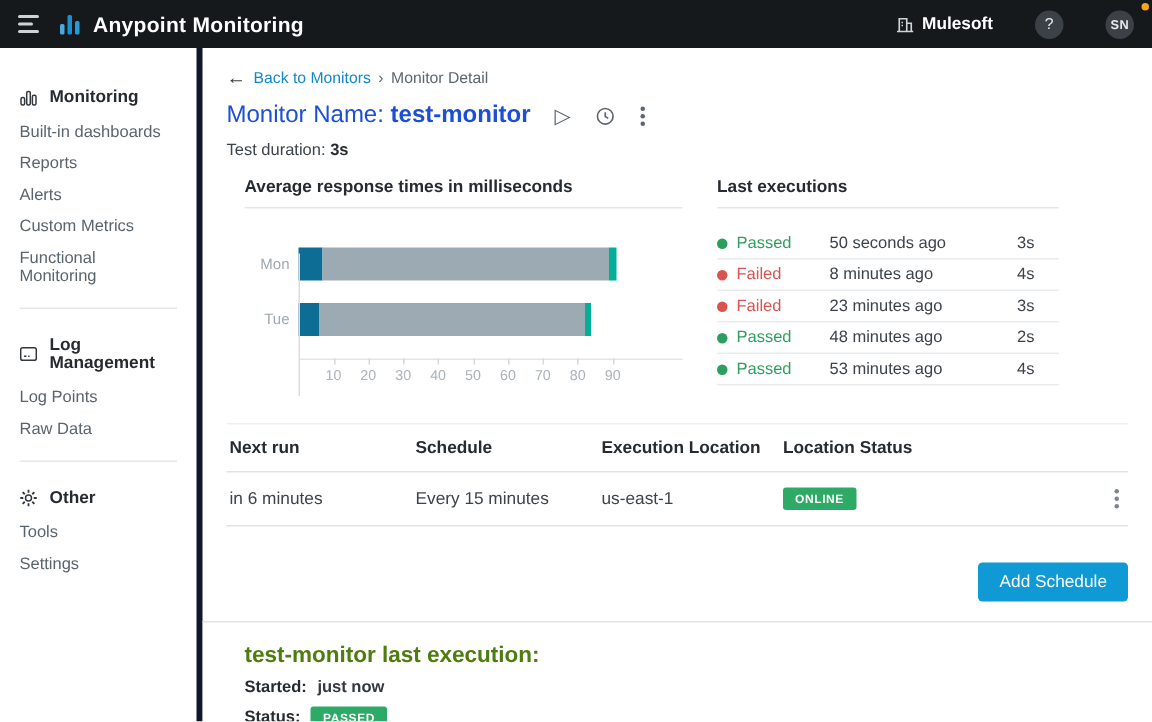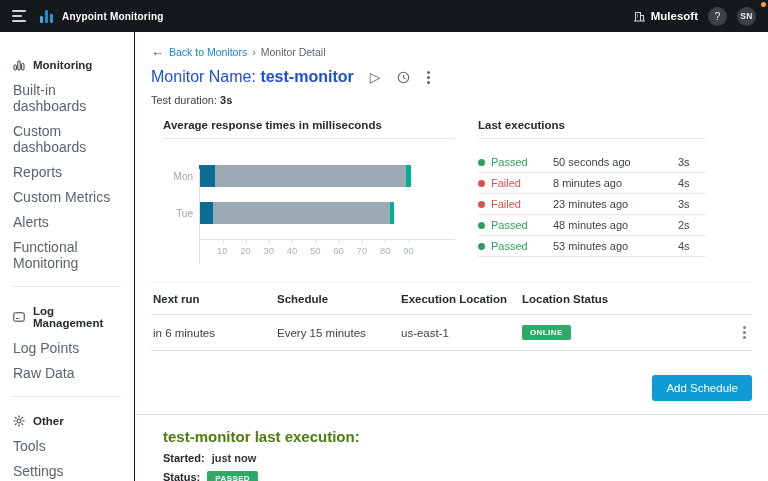--- a/index.html
+++ b/index.html
@@ -10,38 +10,38 @@
   .topbar { position:relative; height:32px; background:#16191c; color:#fff;
     display:flex; align-items:center; padding:0 12px; }
   .hamburger { display:flex; flex-direction:column; gap:3px; width:14px; cursor:pointer; margin-right:14px; }
   .hamburger i { display:block; height:2px; background:#cfd3d7; border-radius:1px; }
   .hamburger i:nth-child(2){ width:10px; }
   .logo { display:flex; align-items:flex-end; gap:2px; height:13px; margin-right:9px; }
   .logo i { display:block; width:3px; border-radius:1px; }
   .logo i:nth-child(1){ height:7px; background:#4aa9dd; }
   .logo i:nth-child(2){ height:13px; background:#1d8fd1; }
   .logo i:nth-child(3){ height:9px; background:#2a9ad6; }
-  .topbar-title { font-size:10px; font-weight:bold; letter-spacing:.2px; }
-  .topbar-right { margin-left:auto; display:flex; align-items:center; gap:10px; }
+  .topbar-title { font-size:14px; font-weight:bold; letter-spacing:.2px; }
+  .topbar-right { margin-left:auto; display:flex; align-items:center; gap:28px; }
   .org { display:flex; align-items:center; gap:6px; font-size:11.5px; font-weight:bold; cursor:pointer; }
   .circle-btn { width:19px; height:19px; border-radius:50%; background:#3c4147; color:#e8eaec;
     display:flex; align-items:center; justify-content:center; font-size:10.5px; cursor:pointer; }
   .avatar { font-weight:bold; font-size:8.5px; letter-spacing:.3px; }
   .notif-dot { position:absolute; top:2px; right:2px; width:5px; height:5px; border-radius:50%; background:#f5a623; }
 
   
   .body { display:flex; height:449px; }
-  .sidebar { width:135px; border-right:1px solid #0f172a; padding-top:12px; flex:none; background:#fff; }
+  .sidebar { width:135px; border-right:4px solid #0f172a; padding-top:12px; flex:none; background:#fff; }
   .main { flex:1; padding:12px 16px 0 16px; overflow:hidden; }
 
   
   .nav-section-header { display:flex; align-items:center; gap:8px; padding:7px 13px 6px 13px;
     font-size:11.5px; font-weight:bold; color:#262b30; }
   .nav-section-header svg { flex:none; }
-  .nav-item { padding:4.5px 13px; font-size:14px; color:#5a646c; cursor:pointer; }
+  .nav-item { padding:4.5px 13px; font-size:11px; color:#5a646c; cursor:pointer; }
   .nav-divider { border-top:1px solid #e4e7e9; margin:11px 13px; }
   .first-section { margin-top:8px; }
 
   
   .breadcrumb { font-size:10.5px; color:#5d666d; display:flex; align-items:center; gap:5px; }
   .breadcrumb .arrow { font-size:13px; color:#32383d; }
   .breadcrumb a { color:#1088c9; text-decoration:none; cursor:pointer; }
   .title-row { margin-top:9px; display:flex; align-items:center; gap:16px; }
   .page-title { font-size:16px; color:#1d4ed8; font-weight:normal; }
   .page-title b { font-weight:bold; }
@@ -143,24 +143,23 @@
     <div class="first-section">
       <div class="nav-section-header">
         <svg width="12" height="12" viewBox="0 0 12 12">
           <rect x="1" y="6" width="2.4" height="5" rx="1" fill="none" stroke="#32383d" stroke-width="1"></rect>
           <rect x="4.8" y="2" width="2.4" height="9" rx="1" fill="none" stroke="#32383d" stroke-width="1"></rect>
           <rect x="8.6" y="4.5" width="2.4" height="6.5" rx="1" fill="none" stroke="#32383d" stroke-width="1"></rect>
         </svg>
         <span>Monitoring</span>
       </div>
       <div class="nav-item">Built-in dashboards</div>
-      <div class="nav-item">Custom dashboards</div>
       <div class="nav-item">Reports</div>
+      <div class="nav-item">Alerts</div>
       <div class="nav-item">Custom Metrics</div>
-      <div class="nav-item">Alerts</div>
       <div class="nav-item">Functional Monitoring</div>
     </div>
     <div class="nav-divider"></div>
     <div>
       <div class="nav-section-header">
         <svg width="12" height="12" viewBox="0 0 12 12">
           <rect x="0.8" y="1.8" width="10.4" height="8.4" rx="1.4" fill="none" stroke="#32383d" stroke-width="1"></rect>
           <path d="M3 7.5h1.6 M5.8 7.5h0.9" stroke="#32383d" stroke-width="1.1"></path>
         </svg>
         <span>Log Management</span>

